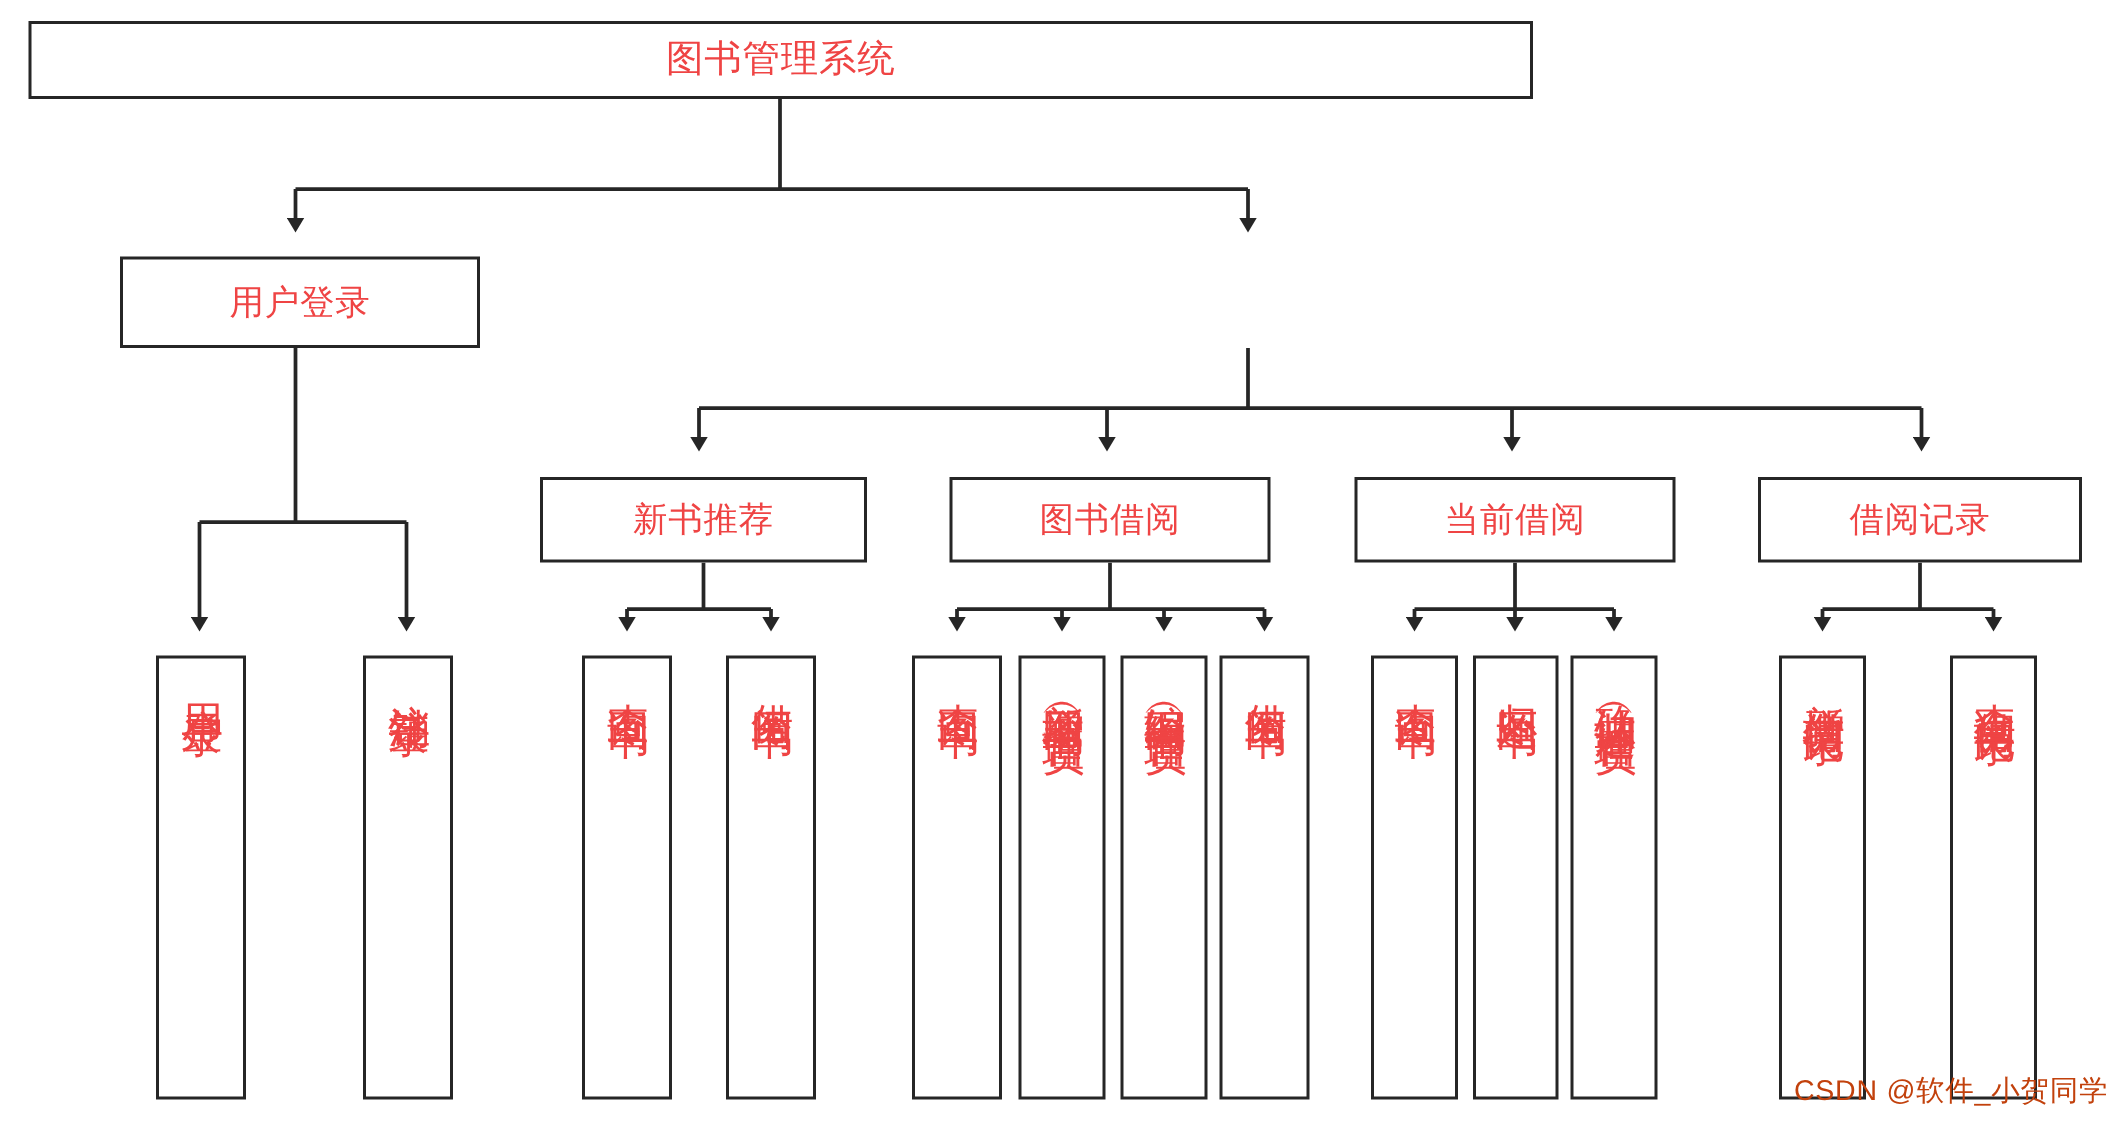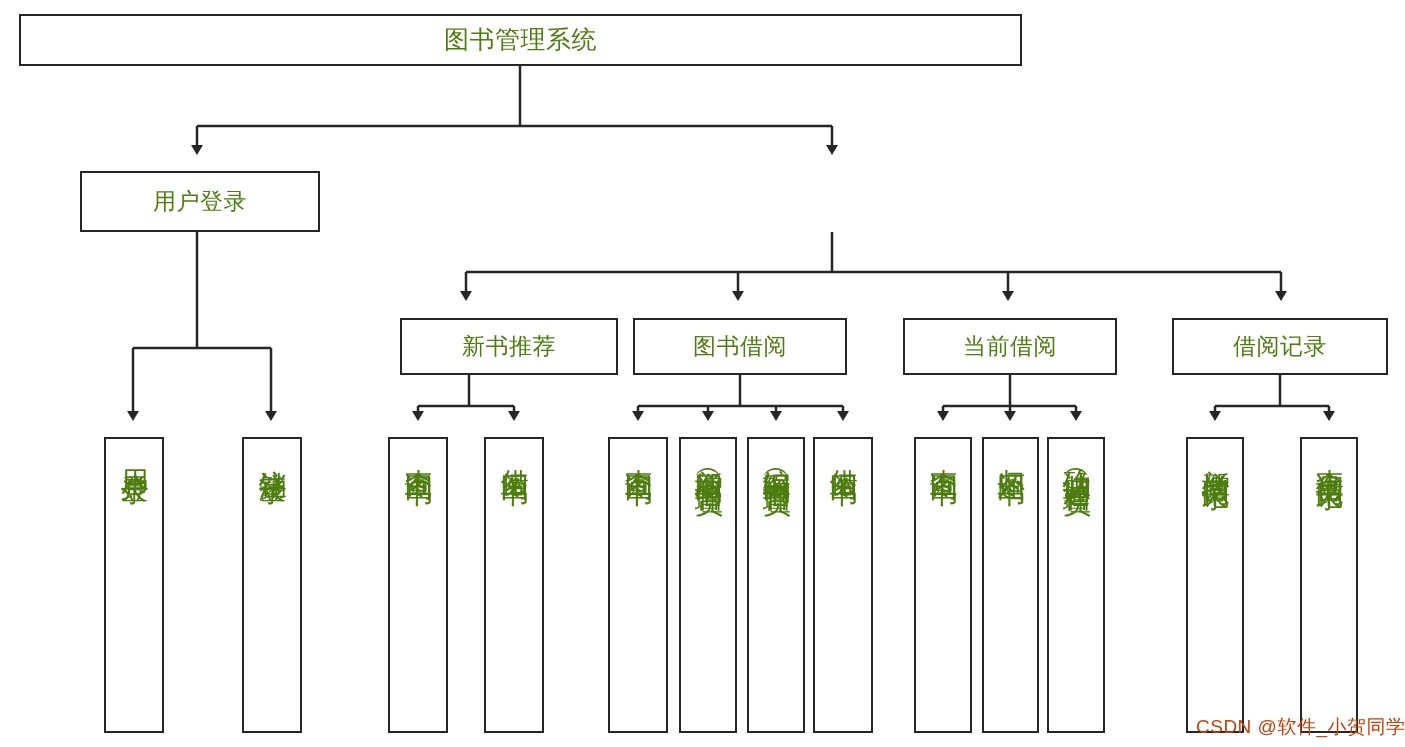--- a/index.html
+++ b/index.html
@@ -25,21 +25,21 @@
     pointer-events: none;
   }
   .node {
     position: absolute;
     box-sizing: border-box;
     border: 2.5px solid #262626;
     background: #ffffff;
     display: flex;
     align-items: center;
     justify-content: center;
-    color: #4d7c0f;
+    color: #ef4444;
     text-align: left;
   }
   .node-label {
     display: block;
     line-height: 1.18;
     letter-spacing: 0.5px;
     white-space: nowrap;
   }
   
   .h-node .node-label {
@@ -128,21 +128,21 @@
   </svg>
 
   <div class="node h-node root" style="left:19px; top:14px; width:1003px; height:52px;">
     <span class="node-label">图书管理系统</span>
   </div>
 
   <div class="node h-node lvl2" style="left:80px; top:171px; width:240px; height:61px;">
     <span class="node-label">用户登录</span>
   </div>
 
-  <div class="node h-node lvl3" style="left:360px; top:318px; width:218px; height:57px;margin-left:40px;">
+  <div class="node h-node lvl3" style="left:360px; top:318px; width:218px; height:57px;">
     <span class="node-label">新书推荐</span>
   </div>
   <div class="node h-node lvl3" style="left:633px; top:318px; width:214px; height:57px;font-family:Liberation Serif, serif;">
     <span class="node-label">图书借阅</span>
   </div>
   <div class="node h-node lvl3" style="left:903px; top:318px; width:214px; height:57px;">
     <span class="node-label">当前借阅</span>
   </div>
   <div class="node h-node lvl3" style="left:1172px; top:318px; width:216px; height:57px;">
     <span class="node-label">借阅记录</span>

